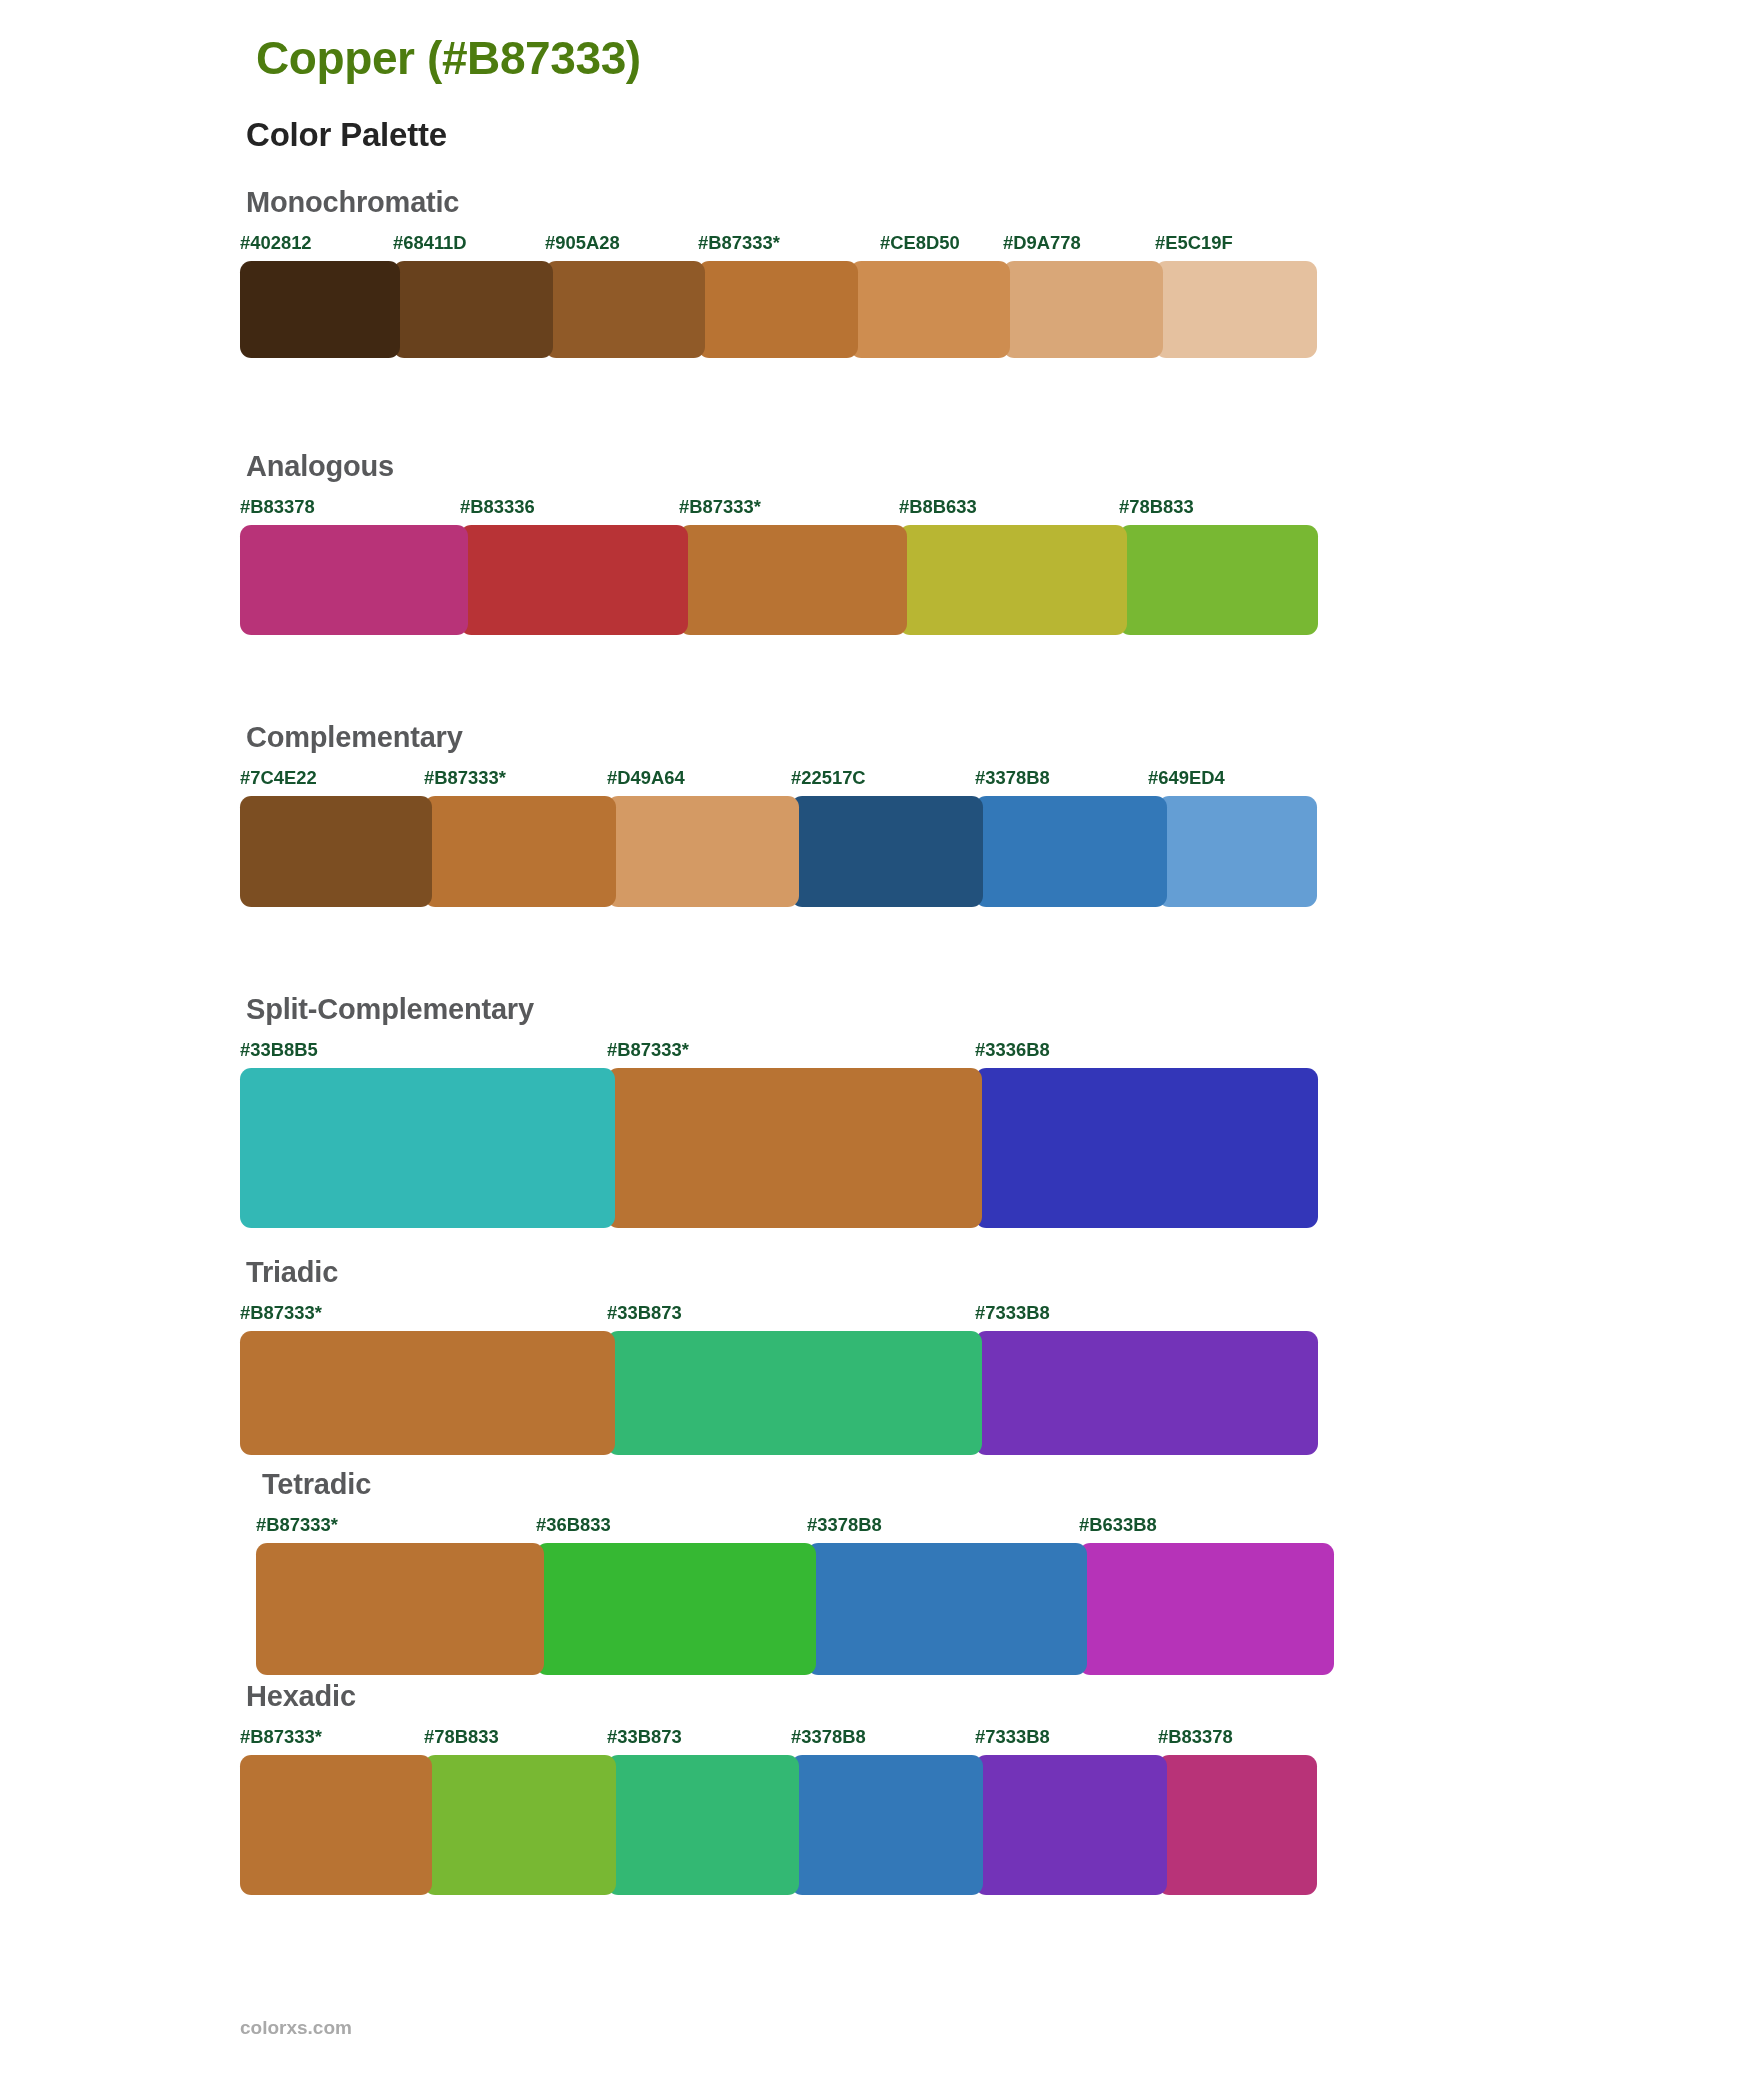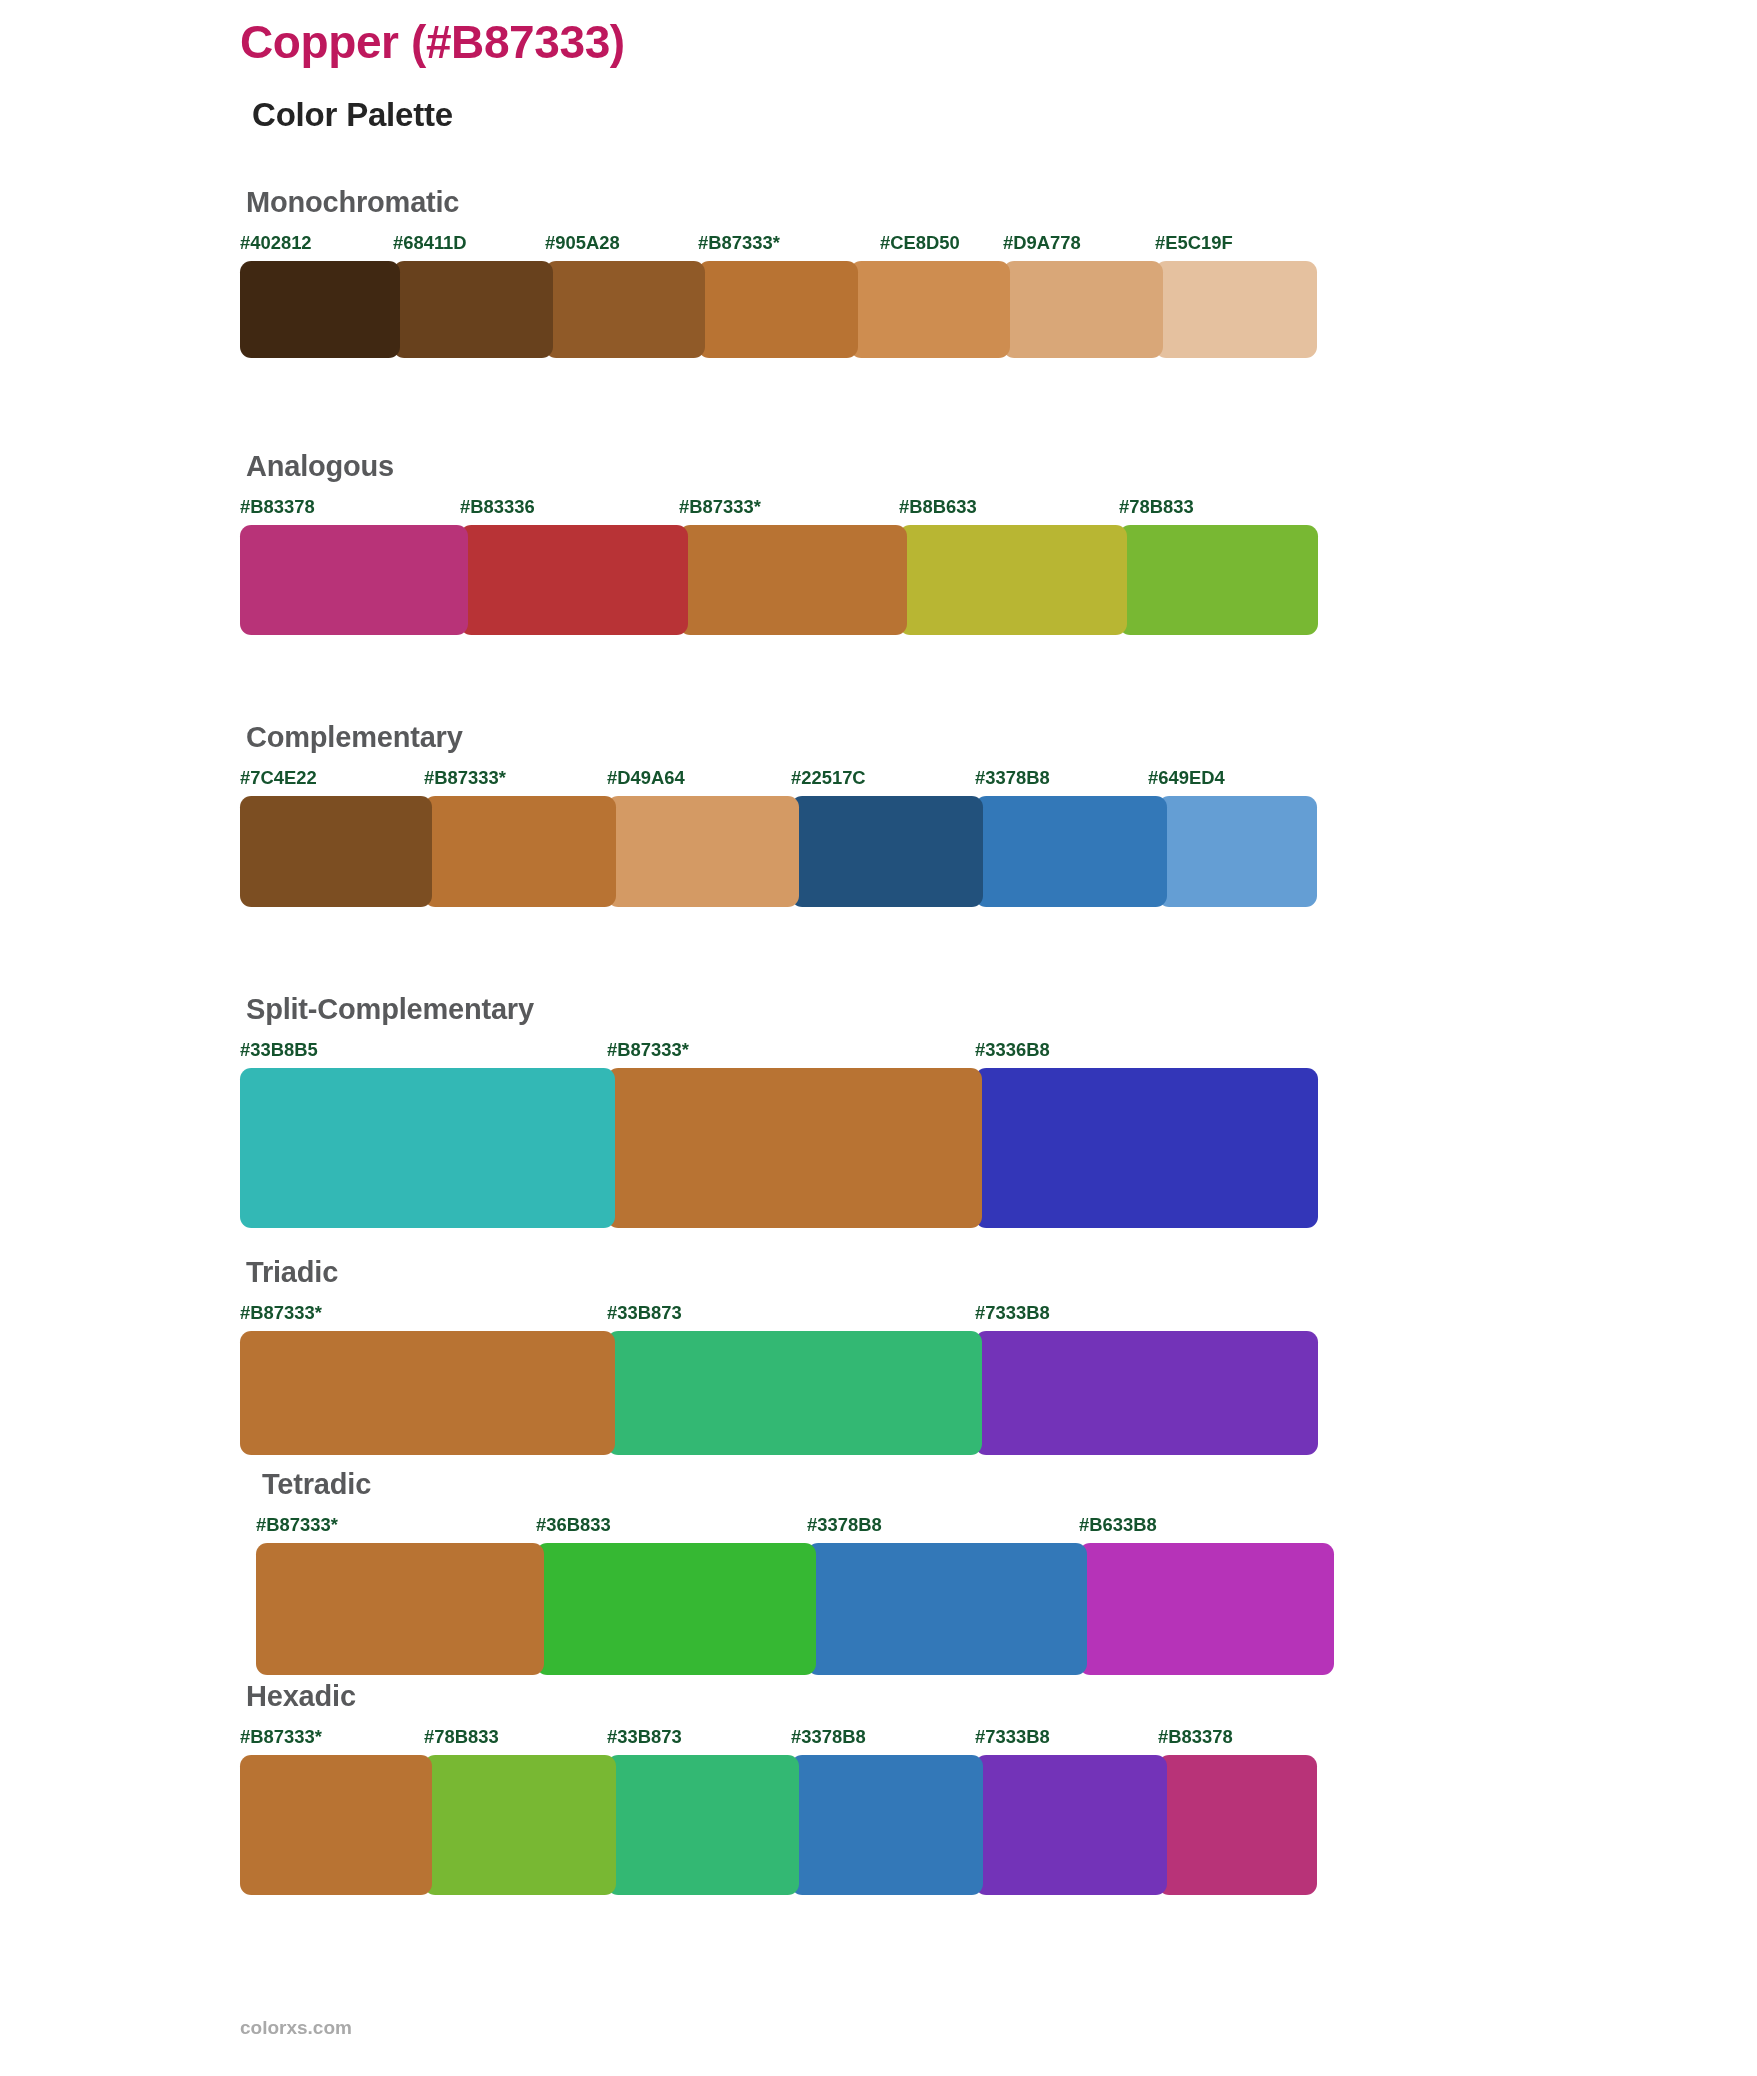--- a/index.html
+++ b/index.html
@@ -27,34 +27,34 @@
   
   .header {
     position: absolute;
     left: 240px;
     top: 16px;
     width: 1278px;
   }
   .page-title {
     font-size: 46px;
     font-weight: bold;
-    color: #be185d;
+    color: #4d7c0f;
     letter-spacing: -0.4px;
     line-height: 1.15;
-    margin: 0;
+    margin: 16px;
     padding: 0;
     white-space: nowrap;
   }
   .page-subtitle {
     font-size: 33px;
     font-weight: bold;
     color: #242424;
     letter-spacing: -0.2px;
     line-height: 1.2;
-    margin: 12px;
+    margin: 6px;
     padding: 14.4px 0 0 0;
     white-space: nowrap;
   }
 
   
   .sections {
     position: absolute;
     left: 240px;
     top: 182px;
     width: 1278px;

